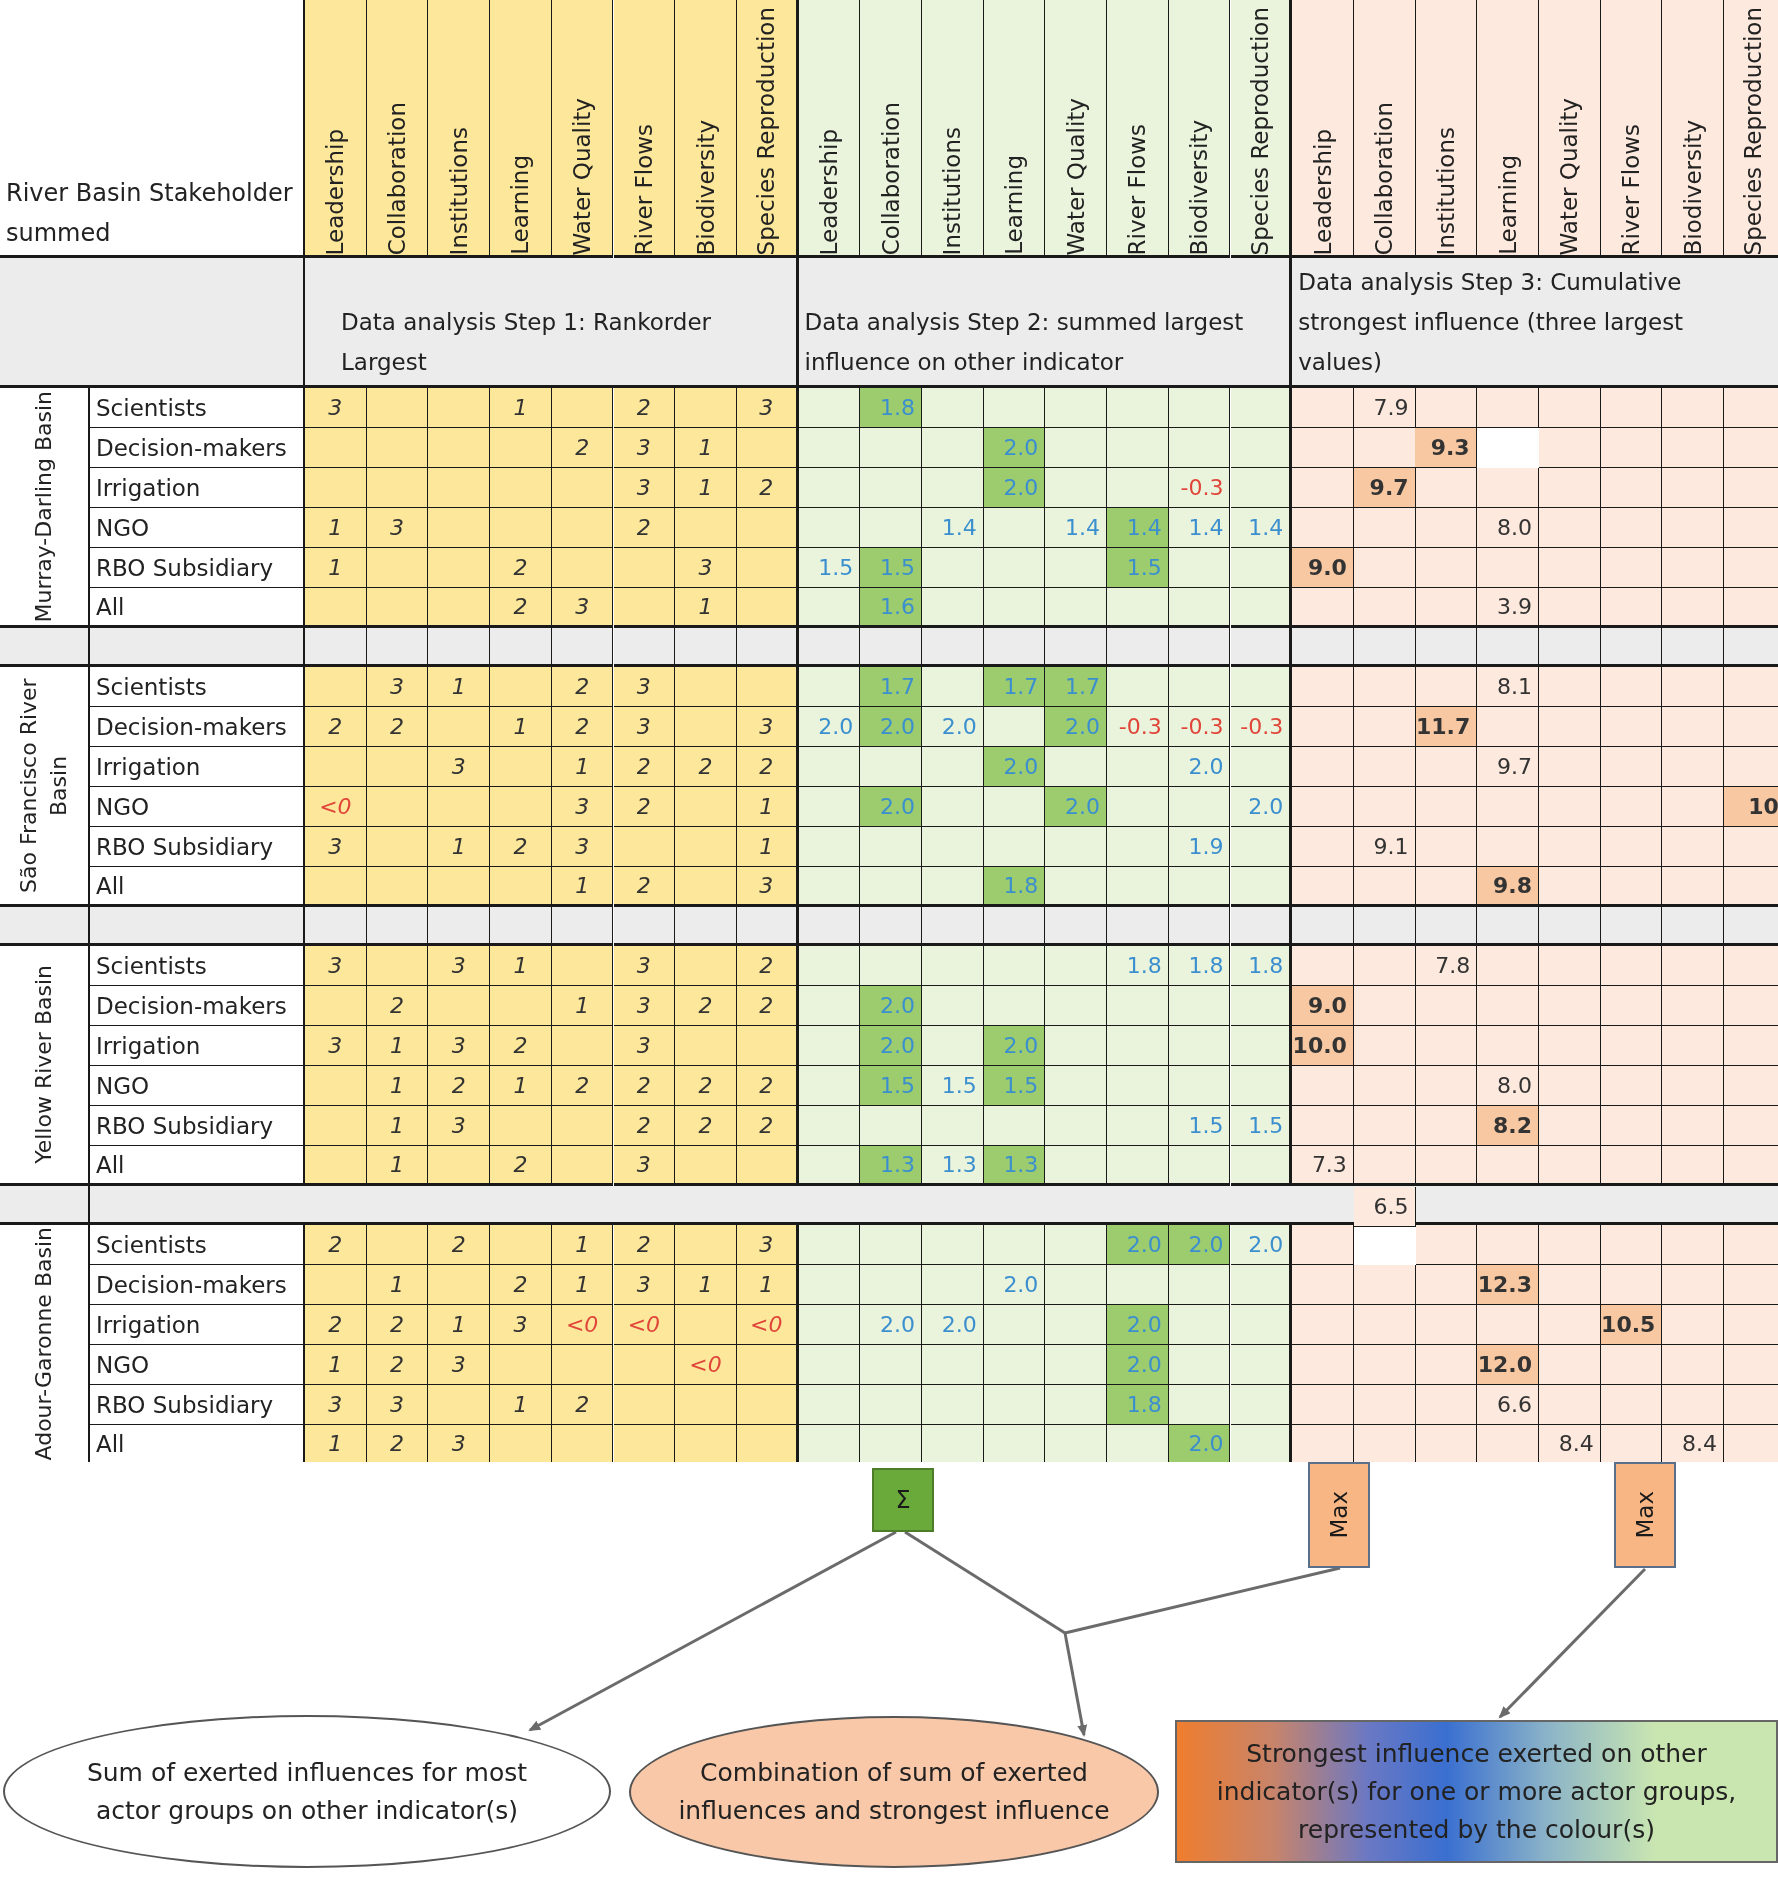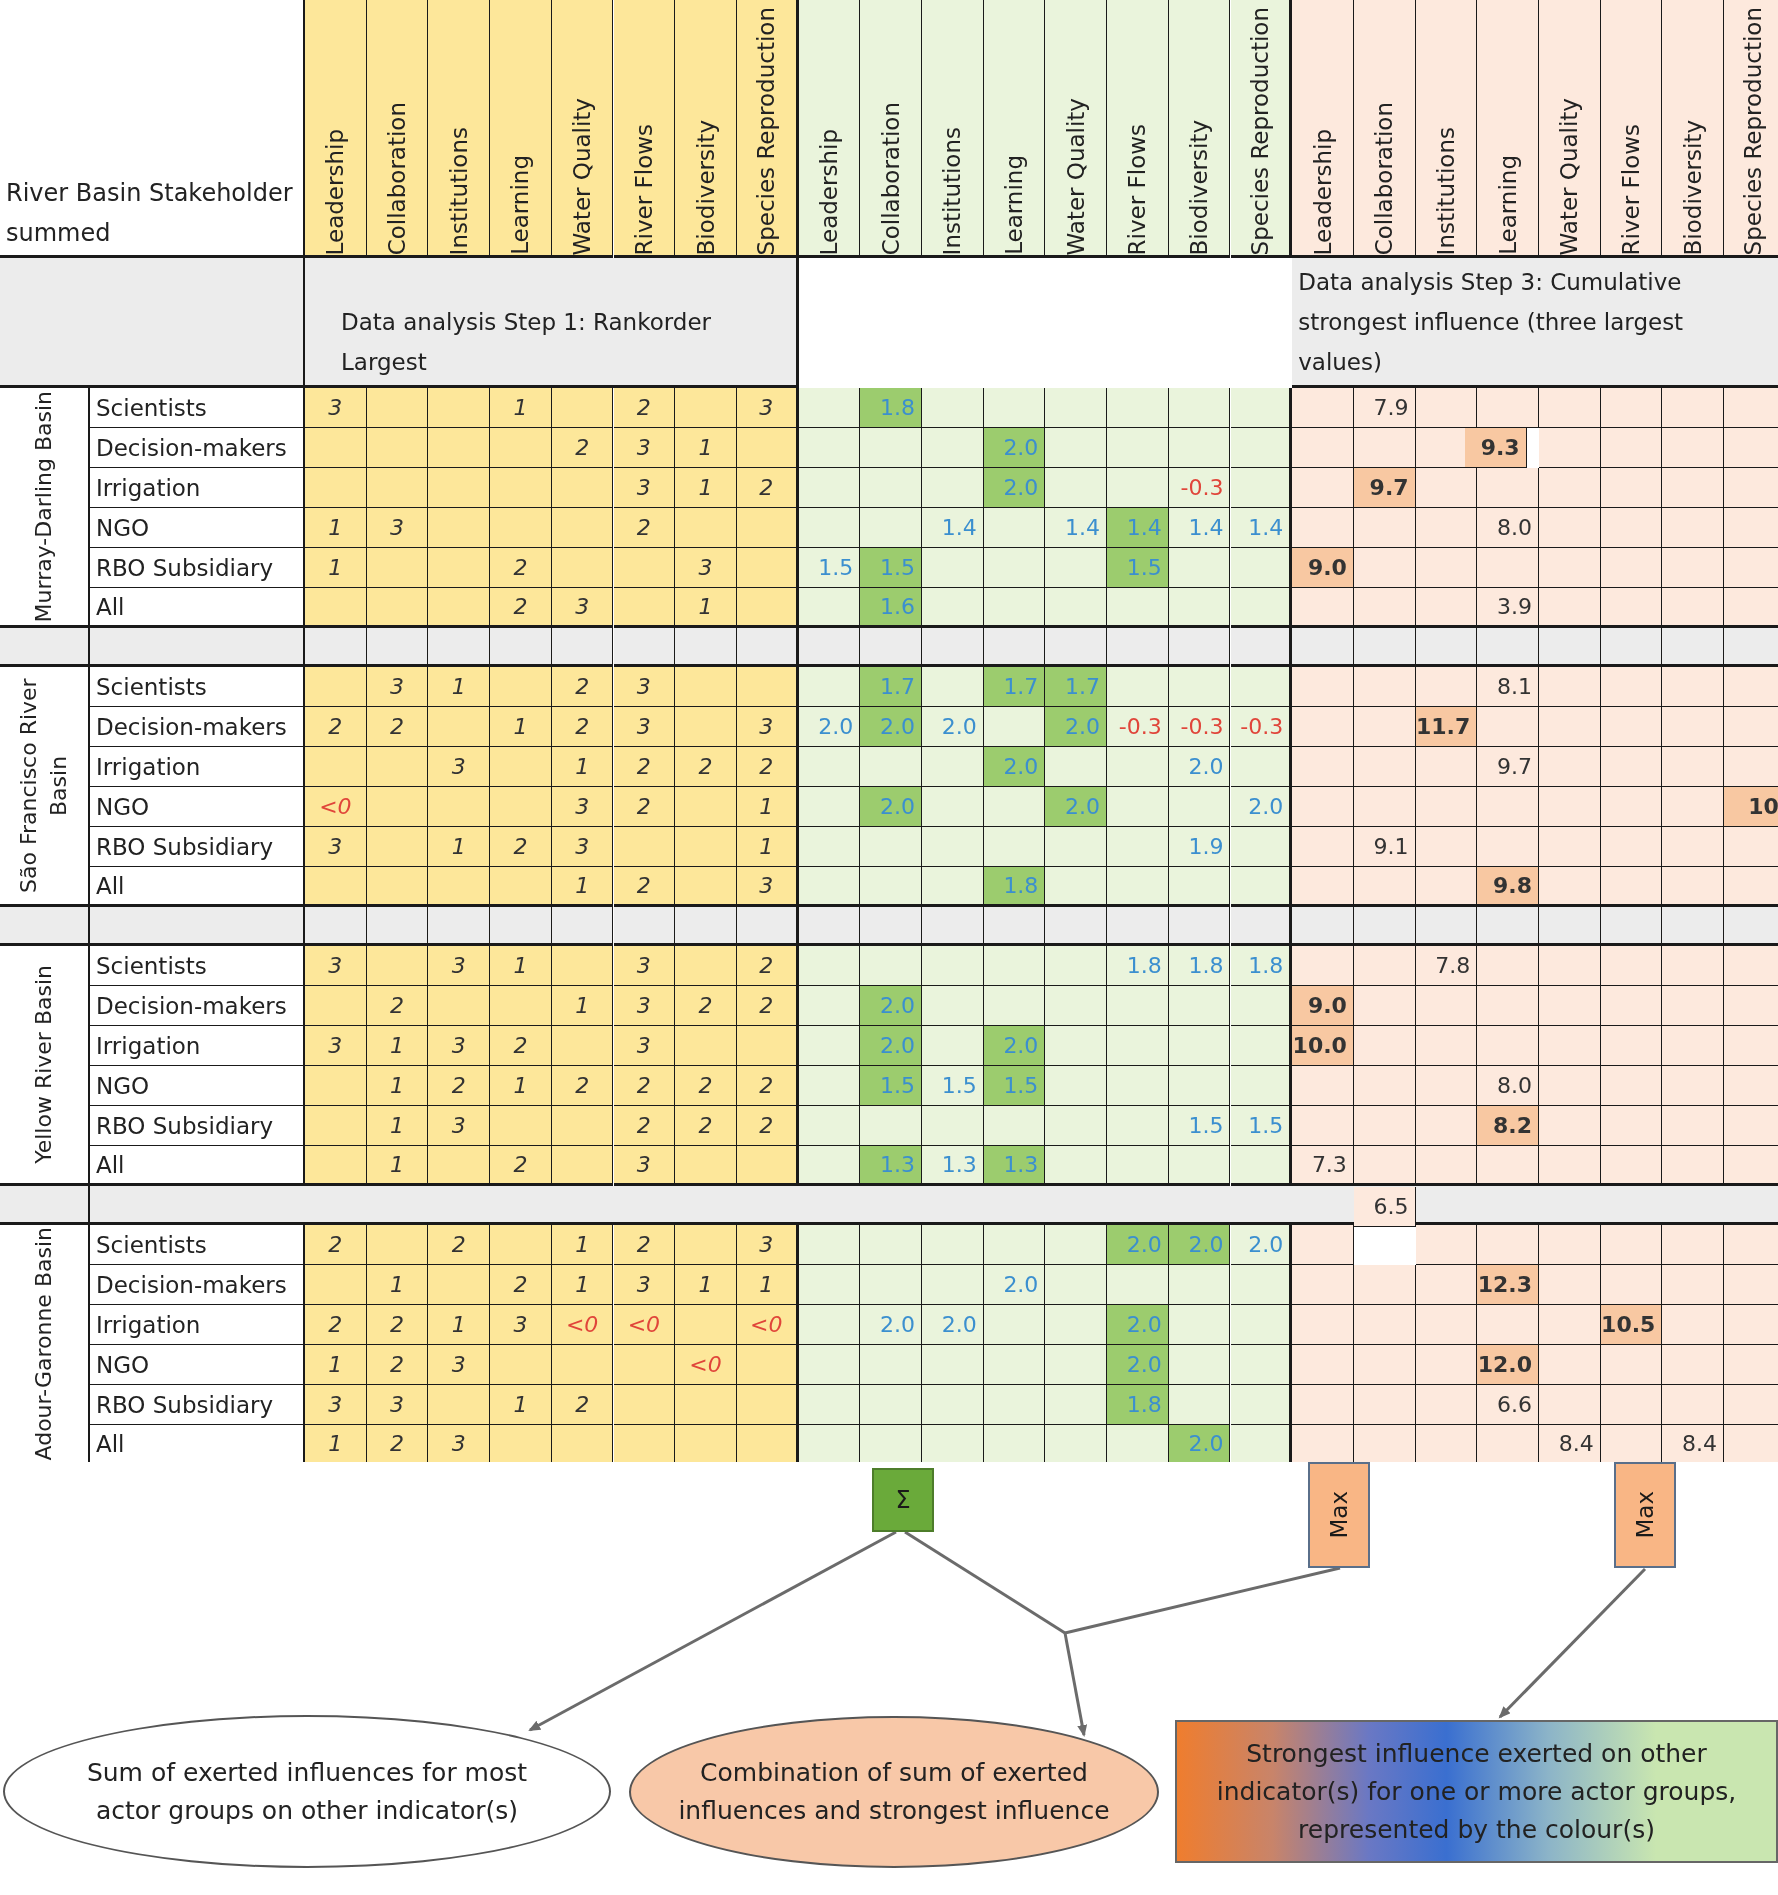--- a/index.html
+++ b/index.html
@@ -104,20 +104,23 @@
     <div class="cell o vhead thick-b" style="left: 1662.4px; top: 0px; width: 61.7px; height: 258px;">
       <span>Biodiversity</span>
     </div>
     <div class="cell o vhead thick-b" style="left: 1724.1px; top: 0px; width: 61.7px; height: 258px; border-right: 3px solid rgb(26, 26, 26);">
       <span>Species Reproduction</span>
     </div>
     <div class="cell gray thick-b" style="left: 0px; top: 258px; width: 305px; height: 130px; border-right: 2px solid rgb(26, 26, 26);"></div>
     <div class="cell gray thick-b" style="left: 305px; top: 258px; width: 493.6px; height: 130px; border-right: 3px solid rgb(26, 26, 26);">
       <div class="steptxt" style="padding-top: 44px; padding-left: 36px;"><span>Data analysis Step 1: Rankorder Largest</span><div style="line-height: 34px;"><span>(</span><span>T</span><span style="font-size: 15px; vertical-align: sub;">score</span><span> - </span><span>C</span><span style="font-size: 15px; vertical-align: sub;">score</span><span>)</span></div></div>
     </div>
+    <div class="cell gray thick-b" style="left: 798.6px; top: 258px; width: 493.6px; height: 130px; border-right: 3px solid rgb(26, 26, 26);">
+      <div class="steptxt" style="padding-top: 44px;"><span>Data analysis Step 2: summed largest influence on other indicator</span></div>
+    </div>
     <div class="cell gray thick-b" style="left: 1292.2px; top: 258px; width: 513.6px; height: 130px;">
       <div class="steptxt" style="width: 420px;"><span>Data analysis Step 3: Cumulative strongest influence (three largest values)</span></div>
     </div>
     <div class="cell basin thick-b" style="left: 0px; top: 388px; width: 90px; height: 240px; border-right: 2px solid rgb(26, 26, 26);">
       <span>Murray-Darling Basin</span>
     </div>
     <div class="cell actor" style="left: 90px; top: 388px; width: 215px; height: 40px; border-right: 2px solid rgb(26, 26, 26);">
       <span>Scientists</span>
     </div>
     <div class="cell y val rank" style="left: 305px; top: 388px; width: 61.7px; height: 40px;">
@@ -245,21 +248,21 @@
     </div>
     <div class="cell o val" style="left: 1292.2px; top: 428px; width: 61.7px; height: 40px;">
       <span class="dark"></span>
     </div>
     <div class="cell o val" style="left: 1353.9px; top: 428px; width: 61.7px; height: 40px;">
       <span class="dark"></span>
     </div>
     <div class="cell o val" style="left: 1415.6px; top: 428px; width: 61.7px; height: 40px;">
       <span class="dark"></span>
     </div>
-    <div class="cell o val maxhl" style="left: 1465px; top: 428px; width: 61.7px; height: 40px;">
+    <div class="cell o val maxhl" style="left: 1415px; top: 428px; width: 61.7px; height: 40px;">
       <span class="dark">9.3</span>
     </div>
     <div class="cell o val" style="left: 1539px; top: 428px; width: 61.7px; height: 40px;">
       <span class="dark"></span>
     </div>
     <div class="cell o val" style="left: 1600.7px; top: 428px; width: 61.7px; height: 40px;">
       <span class="dark"></span>
     </div>
     <div class="cell o val" style="left: 1662.4px; top: 428px; width: 61.7px; height: 40px;">
       <span class="dark"></span>

